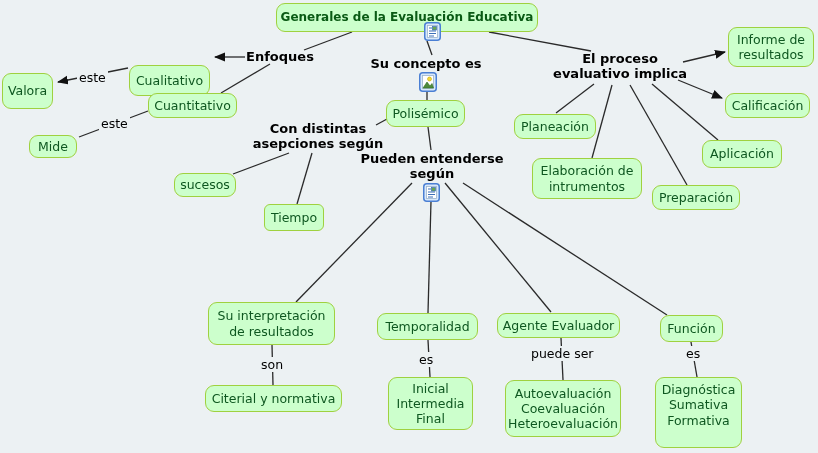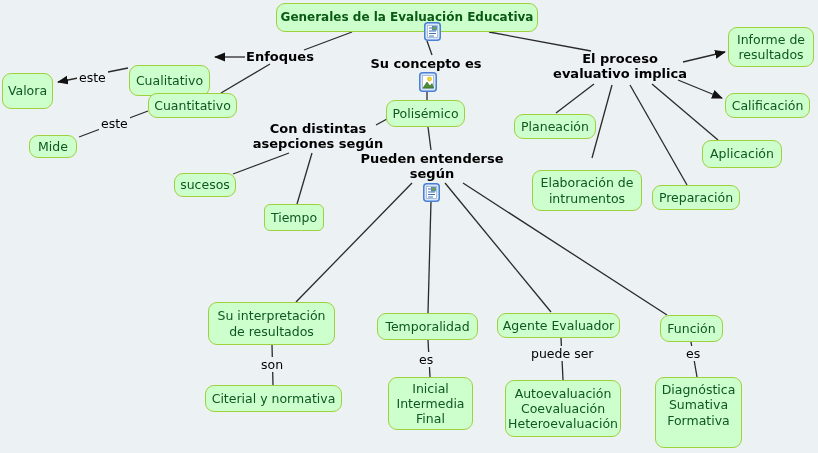--- a/index.html
+++ b/index.html
@@ -77,21 +77,21 @@
 
   <div class="node root" style="left:276px; top:3px;  width:262px; height:29px;">Generales de la Evaluación Educativa</div>
   <div class="node" style="left:129px; top:45px;  width:81px;  height:31px;margin-top:20px;">Cualitativo</div>
   <div class="node" style="left:2px;   top:73px;  width:51px;  height:36px;">Valora</div>
   <div class="node" style="left:148px; top:93px;  width:89px;  height:25px;">Cuantitativo</div>
   <div class="node" style="left:29px;  top:135px; width:48px;  height:23px;">Mide</div>
   <div class="node" style="left:386px; top:100px; width:79px;  height:27px;">Polisémico</div>
   <div class="node" style="left:174px; top:173px; width:62px;  height:24px;">sucesos</div>
   <div class="node" style="left:264px; top:204px; width:60px;  height:27px;border-radius:6px;">Tiempo</div>
   <div class="node" style="left:490px; top:114px; width:82px;  height:25px;margin-left:24px;">Planeación</div>
-  <div class="node" style="left:532px; top:158px; width:110px; height:41px;margin-top:12px;">Elaboración de
+  <div class="node" style="left:532px; top:158px; width:110px; height:41px;">Elaboración de
 intrumentos</div>
   <div class="node" style="left:652px; top:185px; width:88px;  height:25px;">Preparación</div>
   <div class="node" style="left:702px; top:140px; width:80px;  height:28px;">Aplicación</div>
   <div class="node" style="left:725px; top:93px;  width:85px;  height:25px;">Calificación</div>
   <div class="node" style="left:728px; top:27px;  width:86px;  height:40px;">Informe de
 resultados</div>
   <div class="node" style="left:208px; top:302px; width:127px; height:43px;">Su interpretación
 de resultados</div>
   <div class="node" style="left:205px; top:385px; width:137px; height:27px;text-align:center;">Citerial y normativa</div>
   <div class="node" style="left:377px; top:313px; width:101px; height:27px;">Temporalidad</div>

